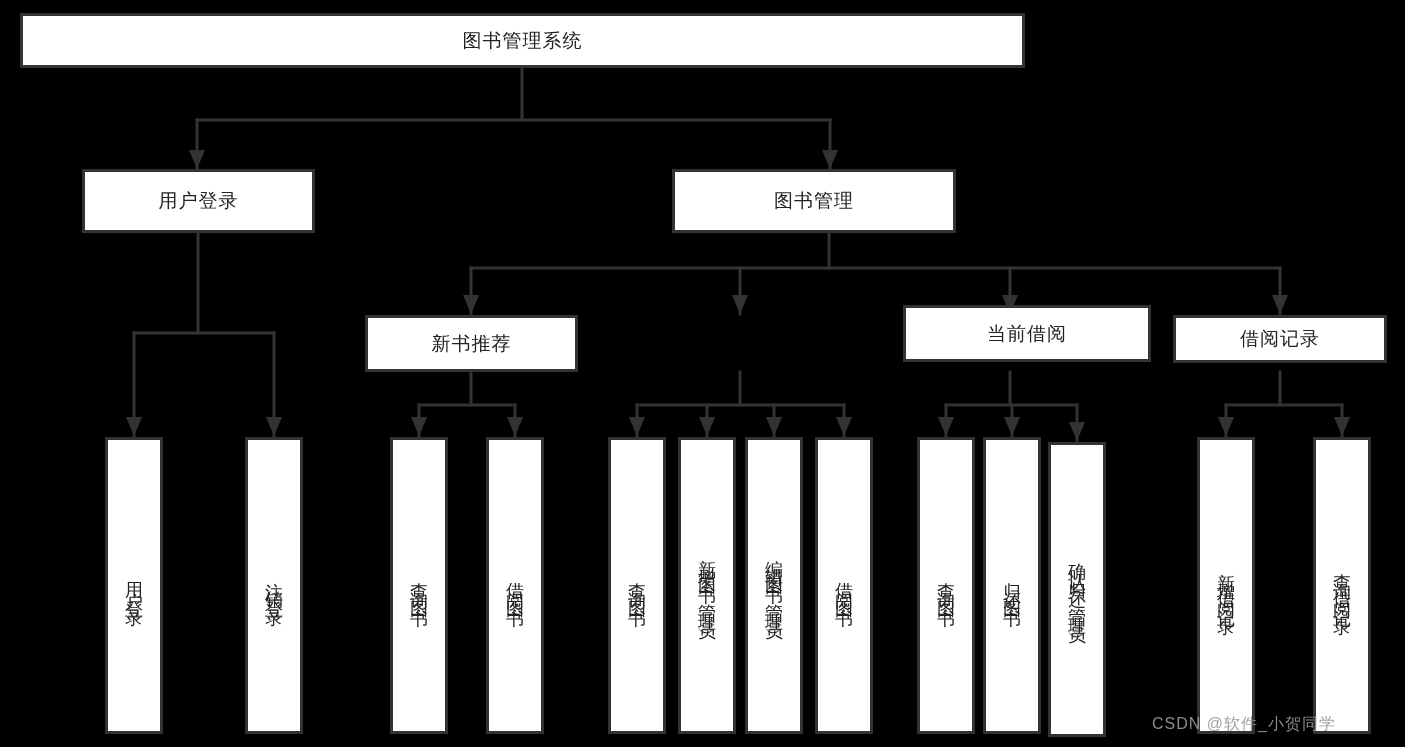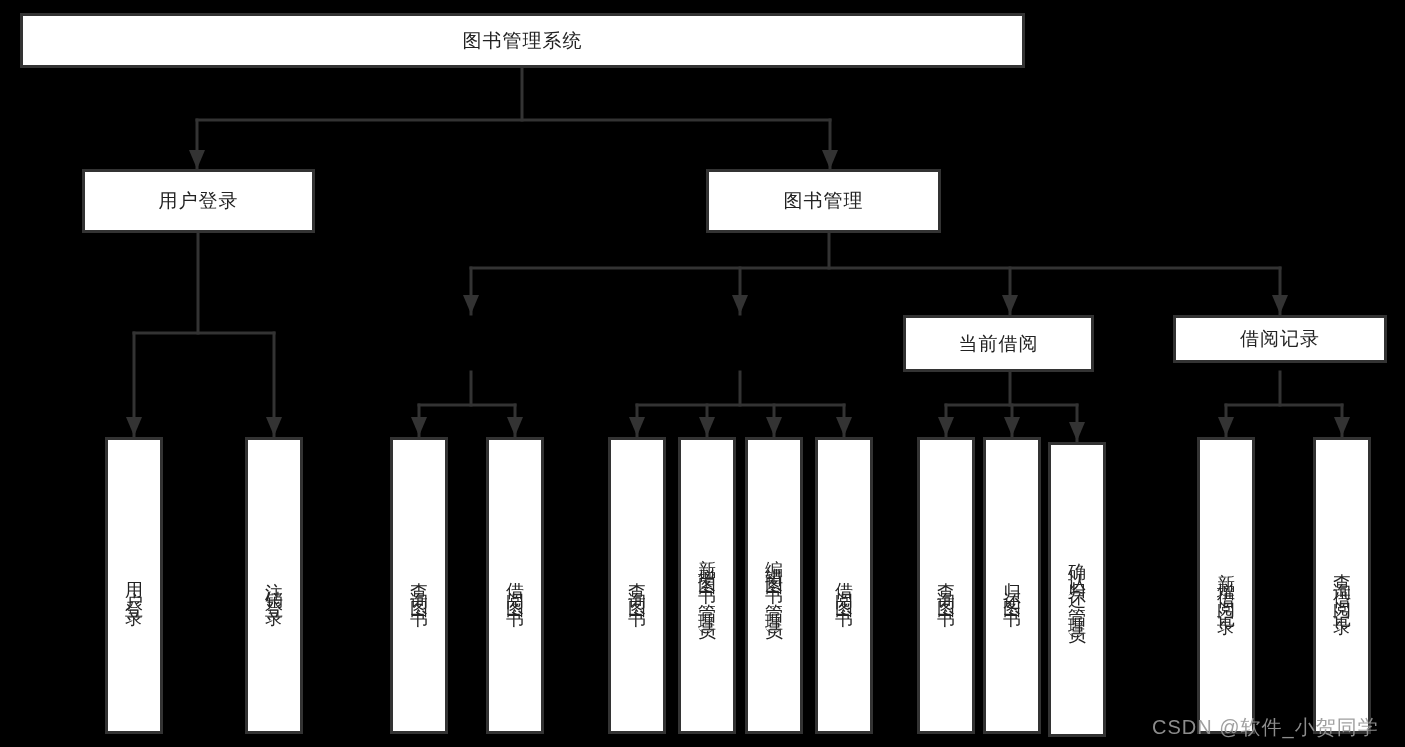--- a/index.html
+++ b/index.html
@@ -5,21 +5,21 @@
   html,body{margin:0;padding:0;background:#ffffff;}
   body{font-family:"Liberation Sans","DejaVu Sans",sans-serif;}
   .stage{position:relative;width:1405px;height:747px;background:#000000;overflow:hidden;}
   .wires{position:absolute;left:0;top:0;z-index:1;}
   .node{position:absolute;box-sizing:border-box;background:#ffffff;border:3px solid #333333;
         display:flex;align-items:center;justify-content:center;z-index:2;
         color:#222222;}
   .hnode{font-size:19px;letter-spacing:1px;}
   .vnode{width:58px;writing-mode:vertical-rl;text-orientation:mixed;
          font-size:18px;letter-spacing:9px;line-height:1;}
-  .watermark{position:absolute;z-index:3;left:1152px;top:714px;font-size:20px;
+  .watermark{position:absolute;z-index:3;left:1152px;top:714px;font-size:16px;
              color:rgba(152,152,152,0.92);letter-spacing:1px;white-space:nowrap;}
 </style>
 </head>
 <body>
 
 <div class="stage">
 
   <svg class="wires" width="1405" height="747" viewBox="0 0 1405 747">
     <defs>
       <marker id="arrow" markerUnits="userSpaceOnUse" markerWidth="20" markerHeight="17" refX="19" refY="8" orient="auto">
@@ -66,23 +66,24 @@
       <path d="M1280 372 V405"></path>
       <path d="M1226 405 H1342"></path>
       <path d="M1226 405 V436" marker-end="url(#arrow)"></path>
       <path d="M1342 405 V436" marker-end="url(#arrow)"></path>
     </g>
   </svg>
 
   <div class="node hnode" style="left:20px;top:13px;width:1005px;height:55px">图书管理系统</div>
 
   <div class="node hnode" style="left:82px;top:169px;width:233px;height:64px">用户登录</div>
-  <div class="node hnode" style="left:706px;top:169px;width:235px;height:64px">图书管理</div>
+  <div class="node hnode" style="left:672px;top:169px;width:284px;height:64px">图书管理</div>
 
-  <div class="node hnode" style="left:903px;top:315px;width:191px;height:57px">当前借阅</div>
+  <div class="node hnode" style="left:365px;top:315px;width:213px;height:57px">新书推荐</div>
+  <div class="node hnode" style="left:903px;top:305px;width:248px;height:57px">当前借阅</div>
   <div class="node hnode" style="left:1173px;top:315px;width:214px;height:48px">借阅记录</div>
 
   <div class="node vnode" style="left:105px;top:437px;height:297px">用户登录</div>
   <div class="node vnode" style="left:245px;top:437px;height:297px">注销登录</div>
 
   <div class="node vnode" style="left:390px;top:437px;height:297px">查询图书</div>
   <div class="node vnode" style="left:486px;top:437px;height:297px">借阅图书</div>
 
   <div class="node vnode" style="left:608px;top:437px;height:297px">查询图书</div>
   <div class="node vnode" style="left:678px;top:437px;height:297px">新增图书（管理员）</div>

